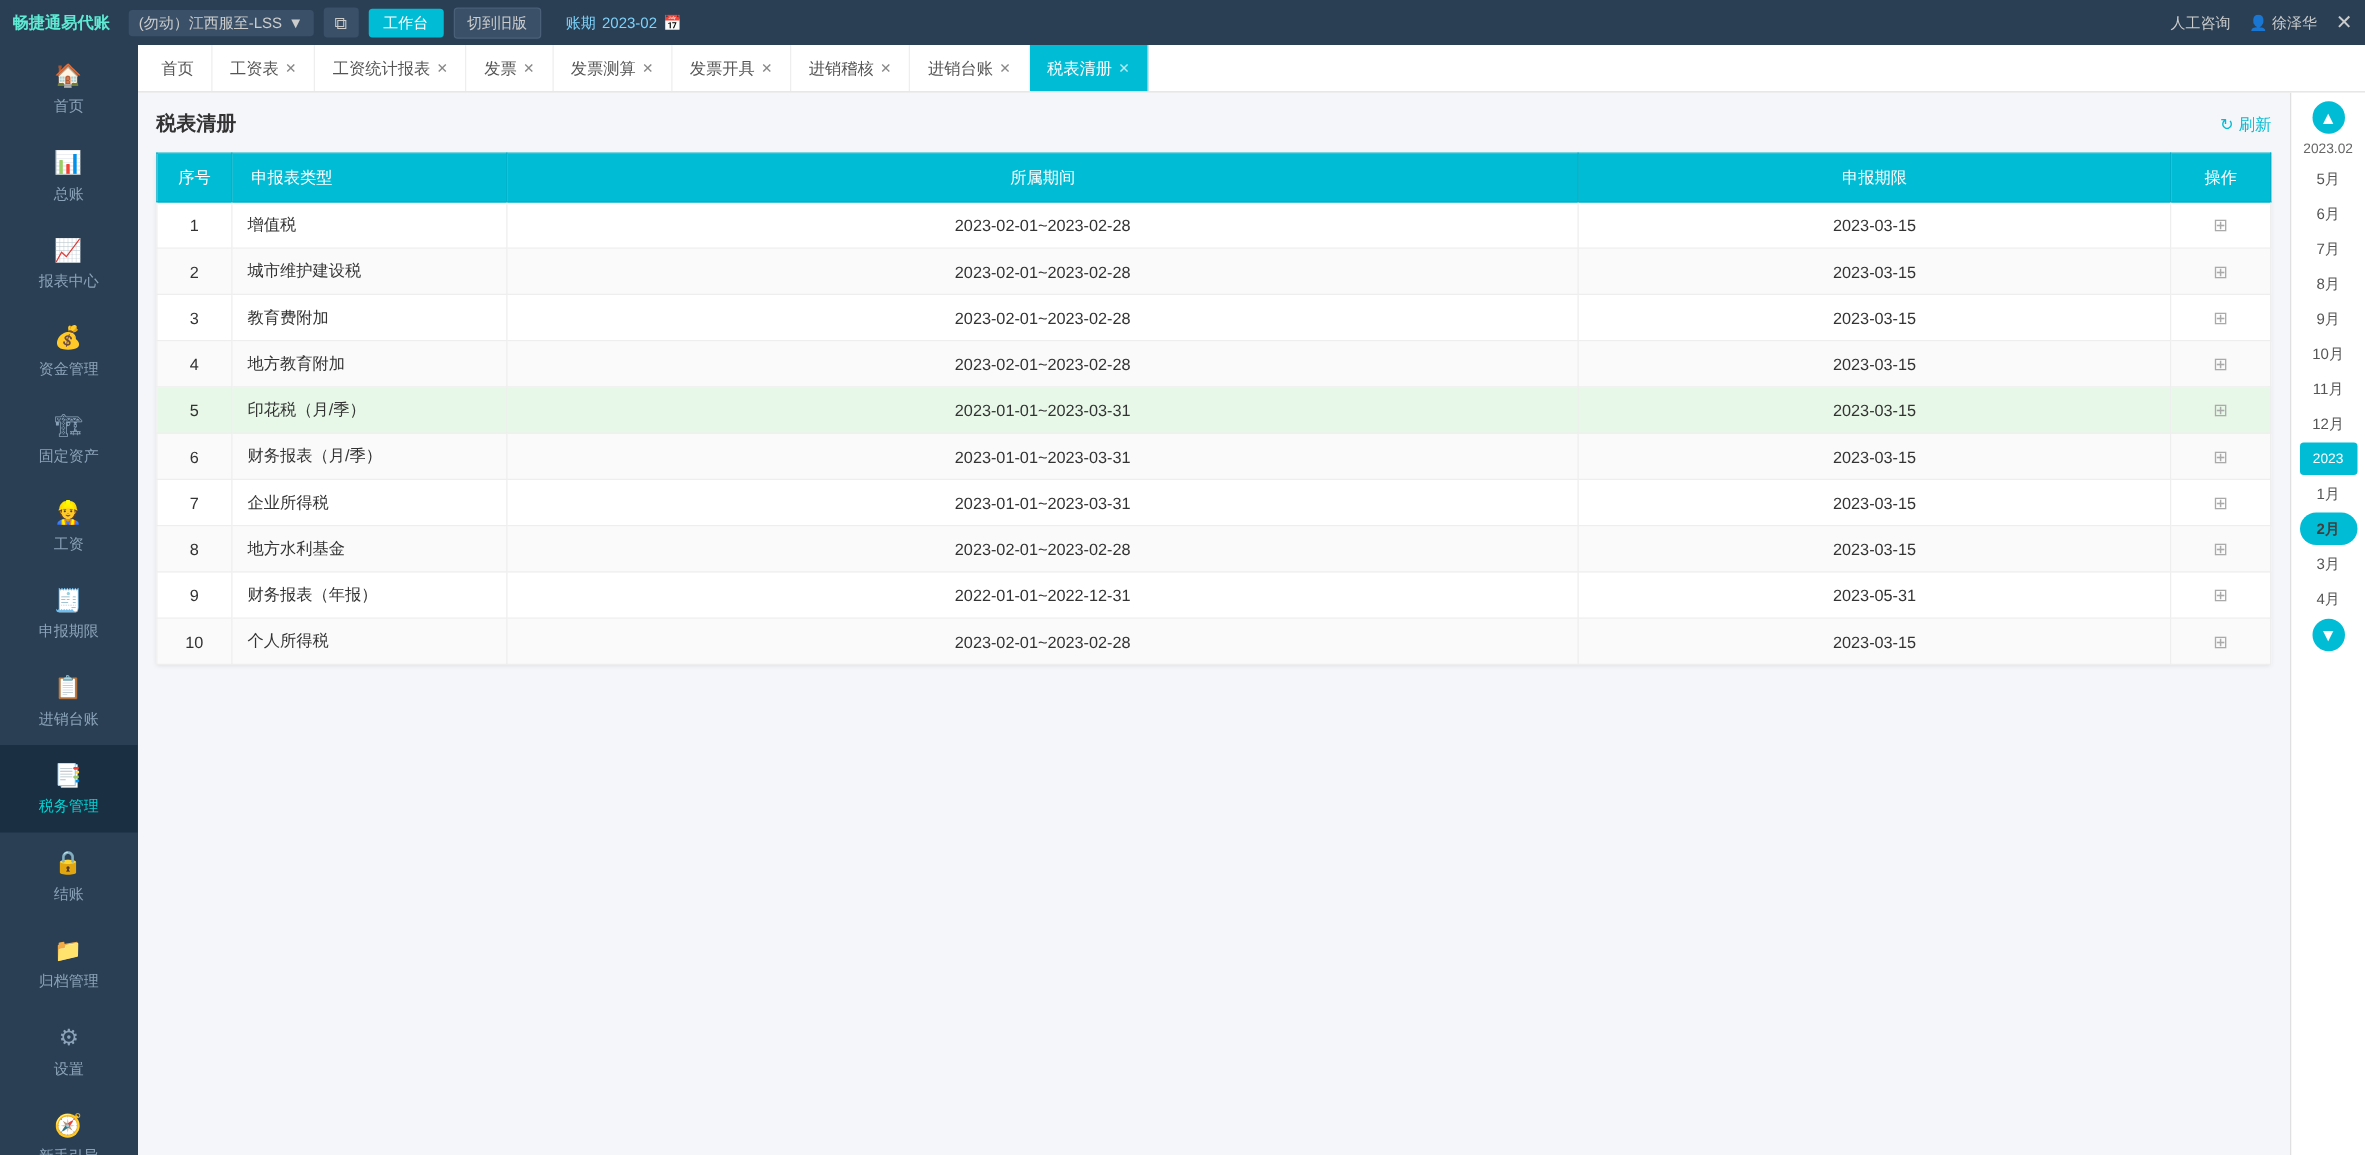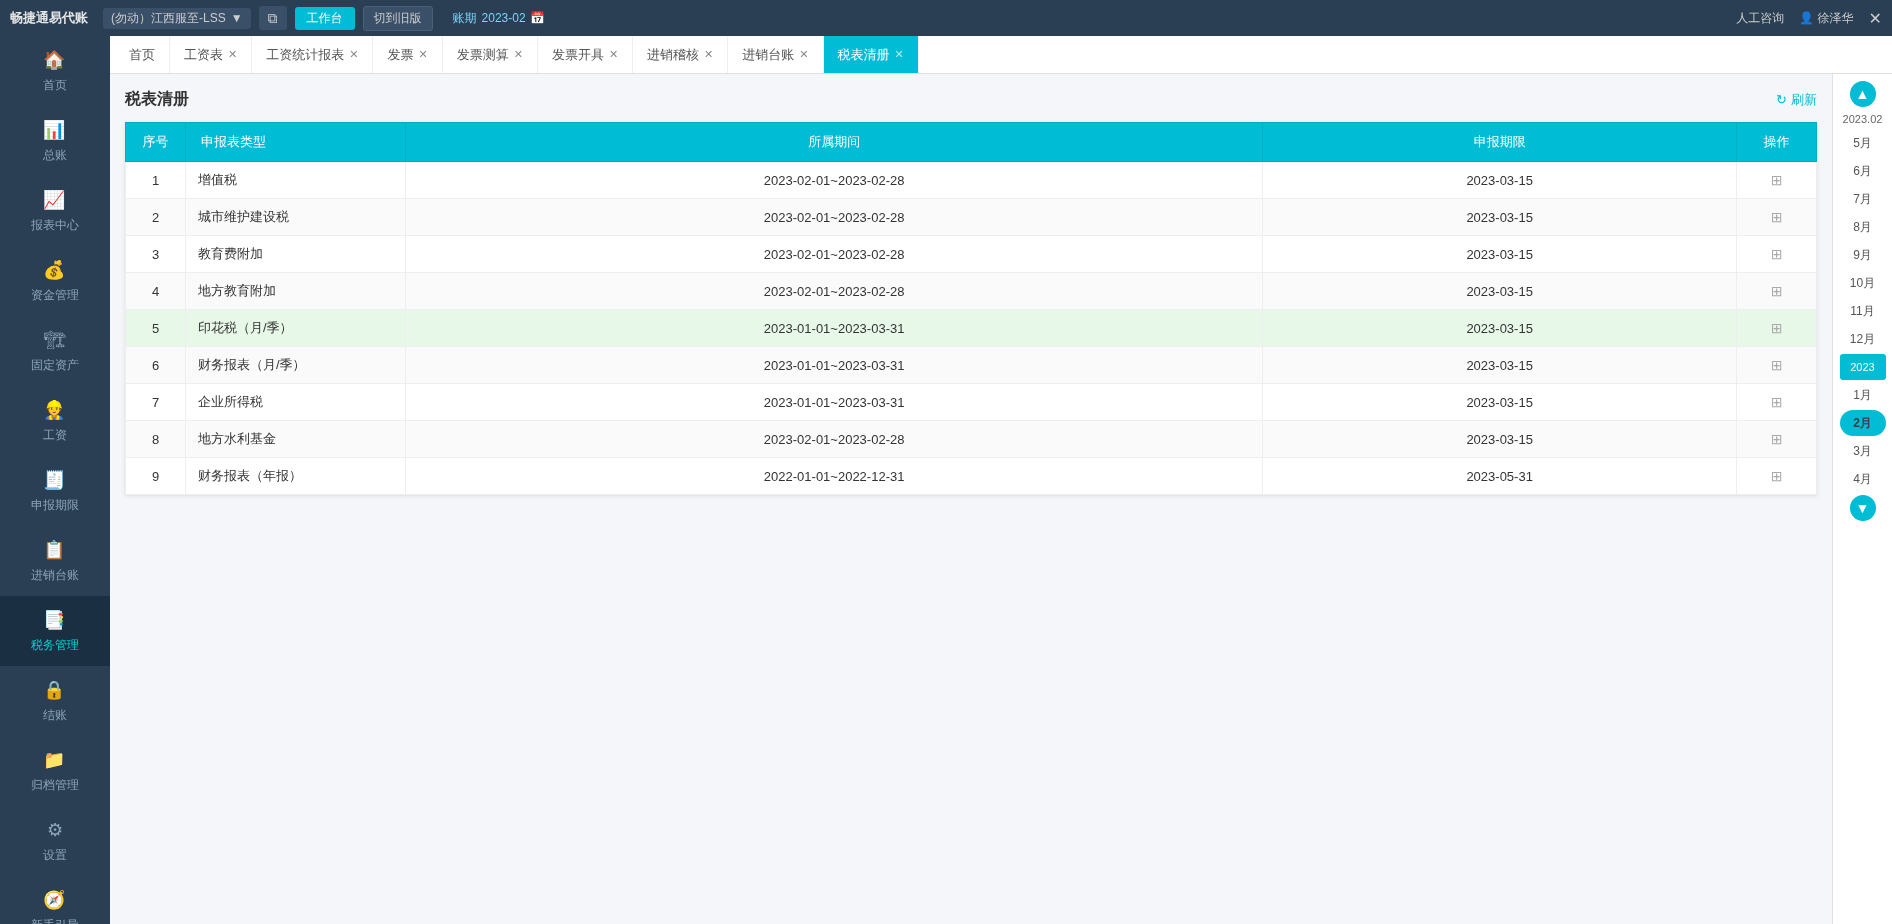--- a/index.html
+++ b/index.html
@@ -10,21 +10,21 @@
       height: 36px;
       background: #2a3f54;
       display: flex;
       align-items: center;
       padding: 0 10px;
       color: #fff;
       flex-shrink: 0;
     }
     .top-header .logo {
       font-size: 13px;
-      color: #e5e5e5;
+      color: #5eead4;
       font-weight: bold;
       margin-right: 15px;
       white-space: nowrap;
     }
     .top-header .company-selector {
       display: flex;
       align-items: center;
       background: #3a5068;
       border-radius: 3px;
       padding: 2px 8px;
@@ -493,20 +493,27 @@
       <td>2023-03-15</td>
       <td><span class="action-icon">⊞</span></td>
     </tr>
               <tr>
       <td>9</td>
       <td class="name-col">财务报表（年报）</td>
       <td>2022-01-01~2022-12-31</td>
       <td>2023-05-31</td>
       <td><span class="action-icon">⊞</span></td>
     </tr>
+              <tr>
+      <td>10</td>
+      <td class="name-col">个人所得税</td>
+      <td>2023-02-01~2023-02-28</td>
+      <td>2023-03-15</td>
+      <td><span class="action-icon">⊞</span></td>
+    </tr>
             </tbody>
         </table>
       </div>
 
       <div class="date-panel">
         <div class="nav-up">▲</div>
         <div class="year-label">2023.02</div>
         <div class="month-item">
             <span>5月</span>
           </div>

